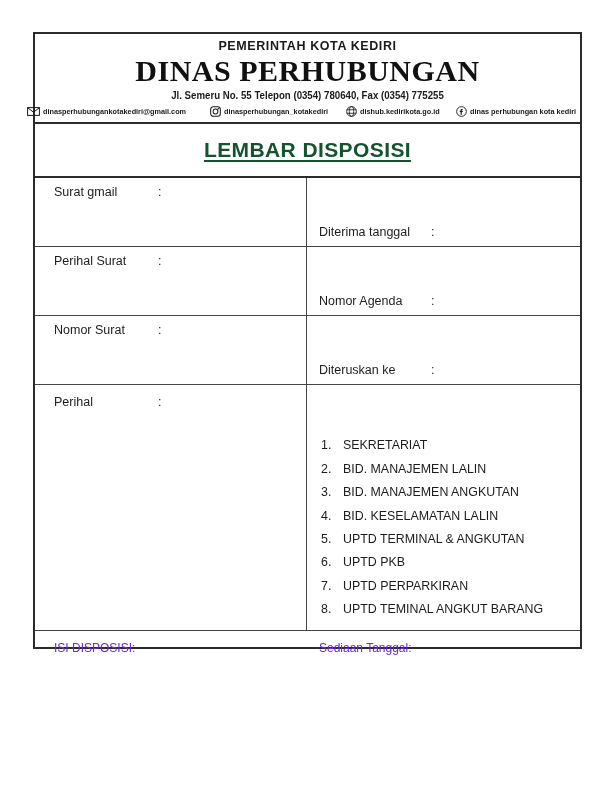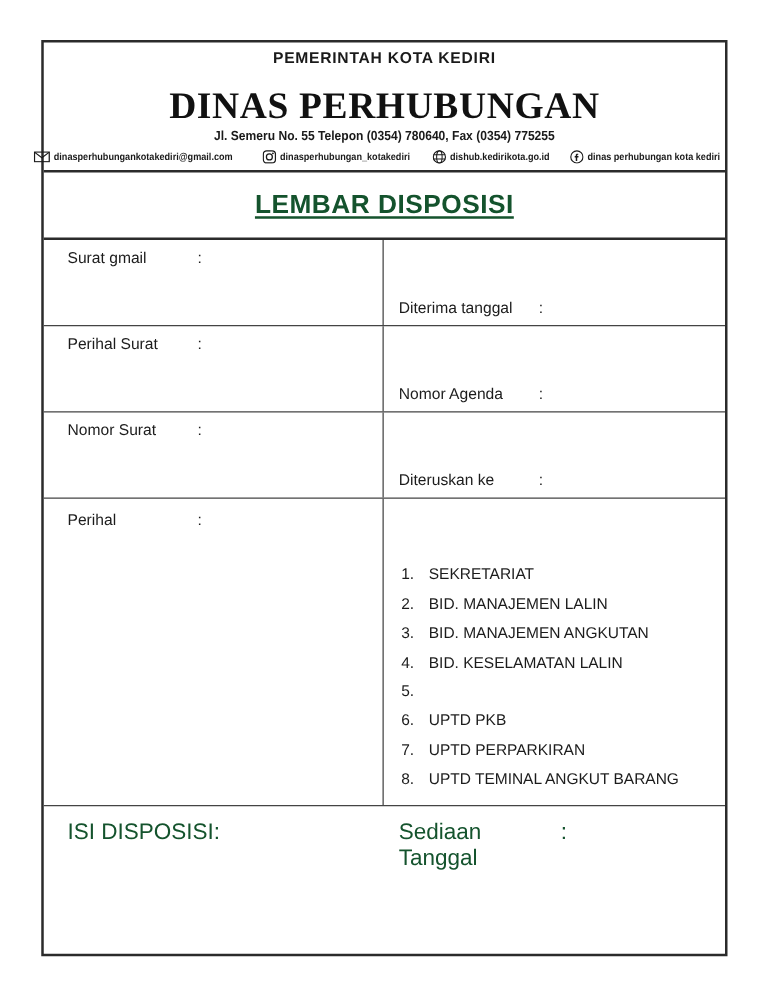--- a/index.html
+++ b/index.html
@@ -14,21 +14,21 @@
     color: #1c1c1c;
     position: relative;
     overflow: hidden;
   }
 
   .page {
     position: absolute;
     left: 33px;
     top: 32px;
     width: 549px;
-    height: 733px;
+    height: 617px;
     border: 2px solid #2b2b2b;
     box-sizing: border-box;
     background: #ffffff;
   }
 
   
   .letterhead {
     border-bottom: 2px solid #2b2b2b;
     padding: 6px 8px 5px 8px;
     text-align: center;
@@ -41,21 +41,21 @@
     color: #1a1a1a;
     line-height: 1.1;
   }
   .lh-main {
     font-family: "Liberation Serif", serif;
     font-weight: bold;
     font-size: 30px;
     letter-spacing: 0.5px;
     line-height: 1.05;
     color: #111111;
-    margin-top: 15px;
+    margin-top: 1px;
   }
   .lh-city {
     font-family: "Liberation Sans", sans-serif;
     font-weight: bold;
     font-size: 13px;
     letter-spacing: 0.8px;
     color: #1a1a1a;
     line-height: 1.15;
     margin-top: 0px;
   }
@@ -167,22 +167,22 @@
     width: 272px;
     box-sizing: border-box;
     padding: 10px 10px 10px 19px;
   }
   .bot-right {
     flex: 1;
     box-sizing: border-box;
     padding: 10px 10px 10px 12px;
   }
   .bot-label {
-    font-size: 18px;
-    color: #14532d;
+    font-size: 12px;
+    color: #6d28d9;
     display: flex;
     align-items: baseline;
   }
 </style>
 </head>
 <body>
 
 <div class="page">
 
   <div class="letterhead">
@@ -308,20 +308,21 @@
           <li>
             <span class="num">3.</span>
             <span>BID. MANAJEMEN ANGKUTAN</span>
           </li>
           <li>
             <span class="num">4.</span>
             <span>BID. KESELAMATAN LALIN</span>
           </li>
           <li>
             <span class="num">5.</span>
+            <span>UPTD TERMINAL &amp; ANGKUTAN</span>
           </li>
           <li>
             <span class="num">6.</span>
             <span>UPTD PKB</span>
           </li>
           <li>
             <span class="num">7.</span>
             <span>UPTD PERPARKIRAN</span>
           </li>
           <li>

